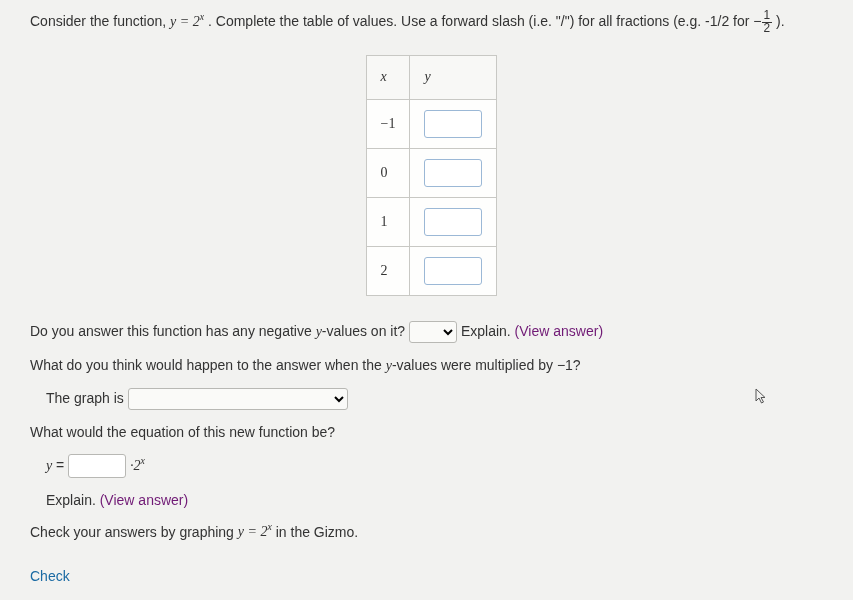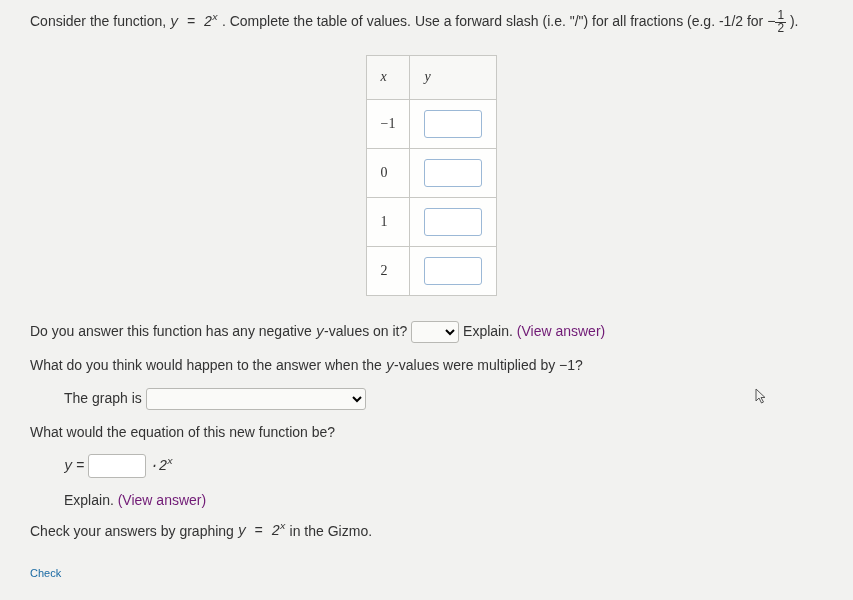--- a/index.html
+++ b/index.html
@@ -6,21 +6,21 @@
     body {
       font-family: -apple-system, BlinkMacSystemFont, 'Segoe UI', Arial, sans-serif;
       background: #f2f2f0;
       color: #333;
       font-size: 14px;
       padding: 10px 20px 20px 30px;
       width: 853px;
       height: 600px;
     }
     .question-text { color: #333; line-height: 1.5; }
-    .math-italic { font-style: italic; font-family: Liberation Mono, monospace; }
+    .math-italic { font-style: italic; font-family: Liberation Serif, serif; }
     .sup { vertical-align: super; font-size: 0.7em; font-style: italic; }
     .frac { display: inline-block; vertical-align: middle; text-align: center; font-size: 0.85em; }
     .frac .num { display: block; border-bottom: 1px solid #333; line-height: 1; padding: 0 2px; }
     .frac .den { display: block; line-height: 1; padding: 0 2px; }
 
     .table-wrap { display: flex; justify-content: center; margin: 20px 0 25px 0; }
     table { border-collapse: collapse; background: #fefefd; }
     th, td { border: 1px solid #c8c8c4; padding: 10px 14px; text-align: left; min-width: 40px; height: 44px; }
     th { font-weight: normal; font-style: italic; font-family: Georgia, serif; background: #f8f8f6; }
     td.xcol { font-family: Georgia, serif; color: #333; }
@@ -28,42 +28,42 @@
     .cell-input {
       width: 58px; height: 28px;
       border: 1px solid #9bb8d6;
       border-radius: 3px;
       background: #fff;
       padding: 2px 4px;
       font-size: 13px;
     }
 
     .line { margin: 10px 0 14px 0; color: #333; }
-    .indent1 { margin-left: 34px; }
+    .indent1 { margin-left: 16px; }
     .link { color: #701a75; cursor: pointer; }
     select.small-select {
       border: 1px solid #b8b8b4;
       border-radius: 3px;
       background: #fafaf8;
       height: 22px;
       font-size: 12px;
       padding: 0 2px;
     }
     .sel-sm { width: 48px; }
     .sel-md { width: 220px; }
     .coef-input {
       width: 58px; height: 24px;
       border: 1px solid #b8b8b4;
       border-radius: 3px;
       background: #fff;
       padding: 2px 4px;
       font-size: 13px;
       vertical-align: middle;
     }
-    .check-btn { color: #1a6aa3; background: none; border: none; font-size: 11px; cursor: pointer; padding: 0; margin-top: 14px; }
+    .check-btn { color: #1a6aa3; background: none; border: none; font-size: 14px; cursor: pointer; padding: 0; margin-top: 14px; }
     .cursor {
       position: absolute;
       left: 755px; top: 388px;
       width: 14px; height: 18px;
       pointer-events: none;
     }
   </style>
 </head>
 <body>
 

